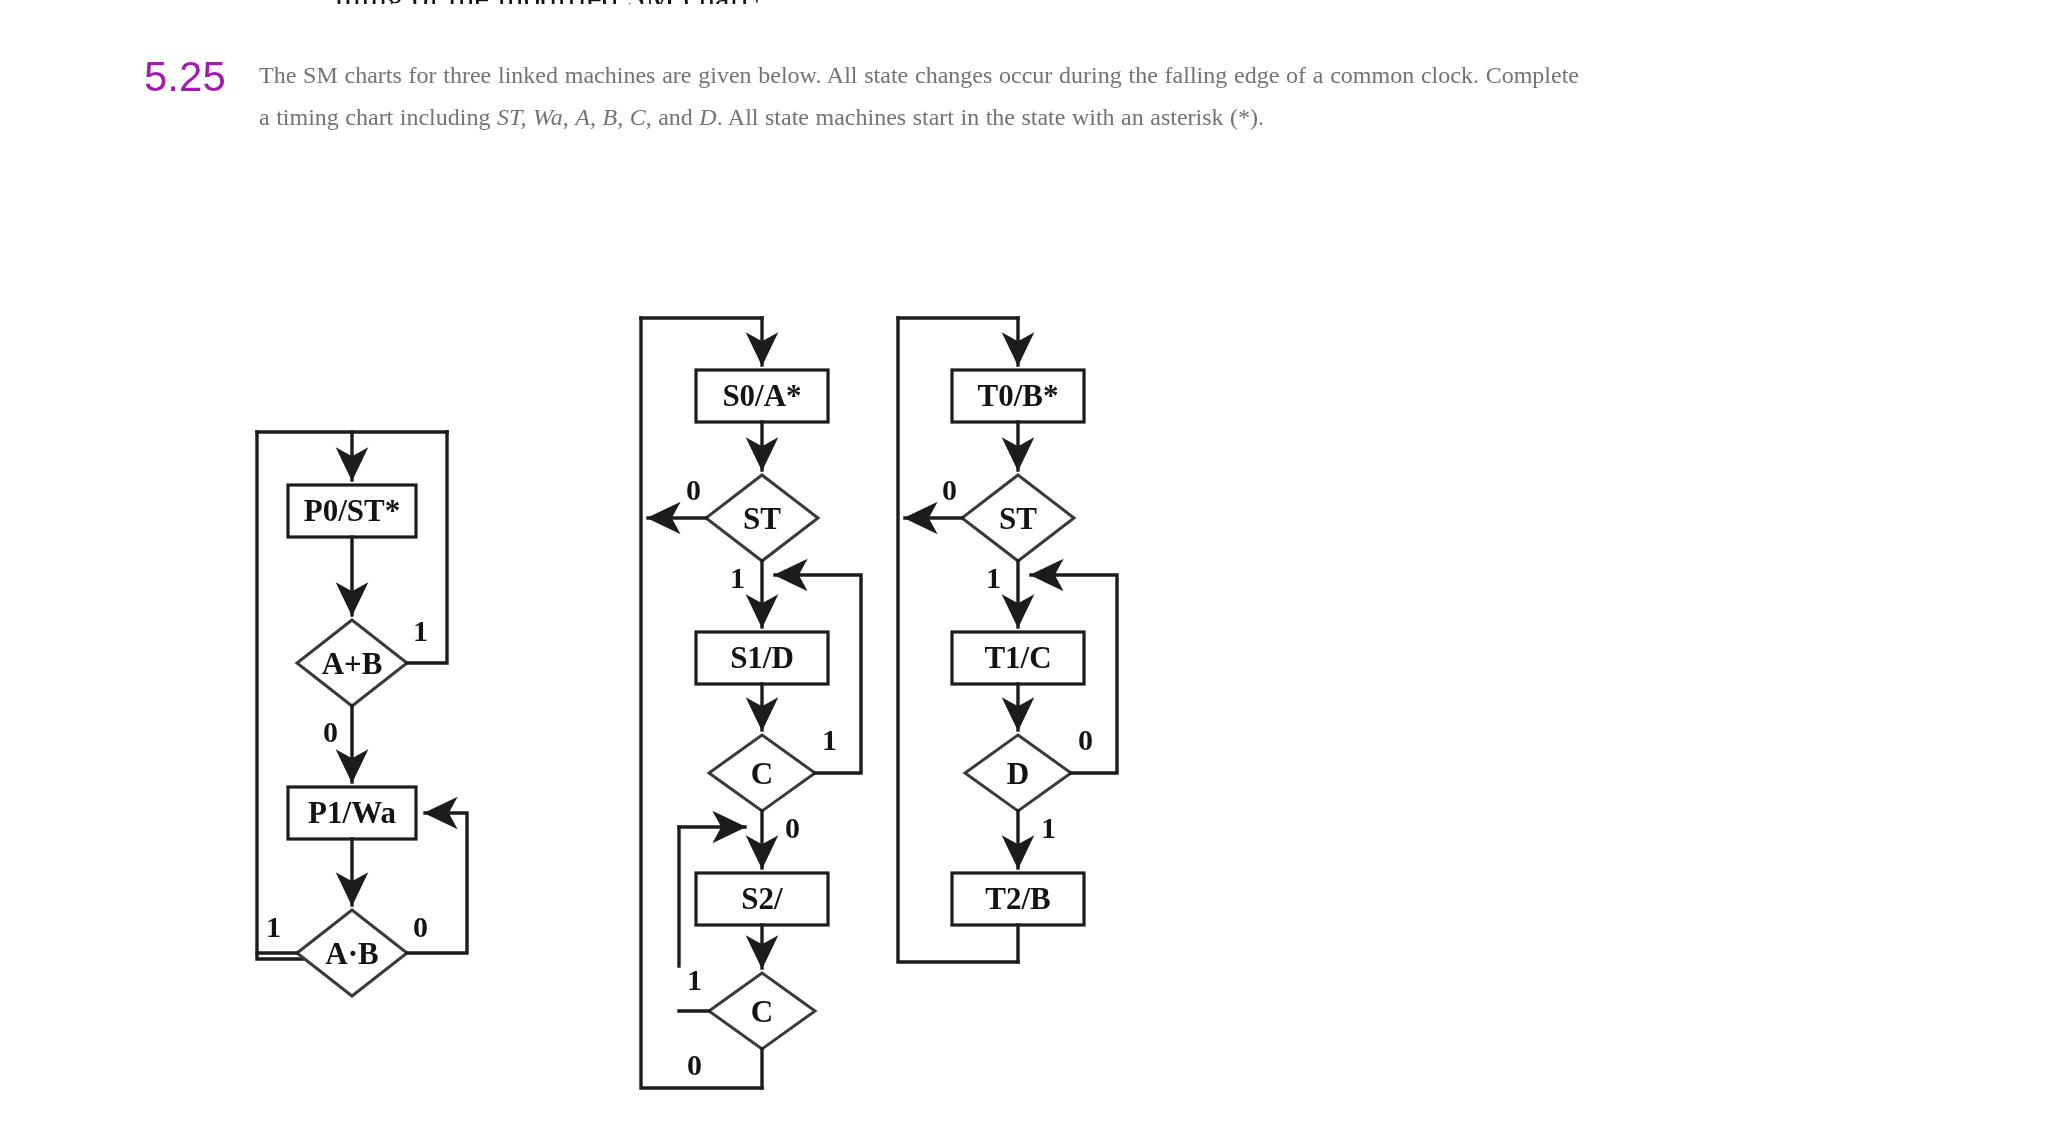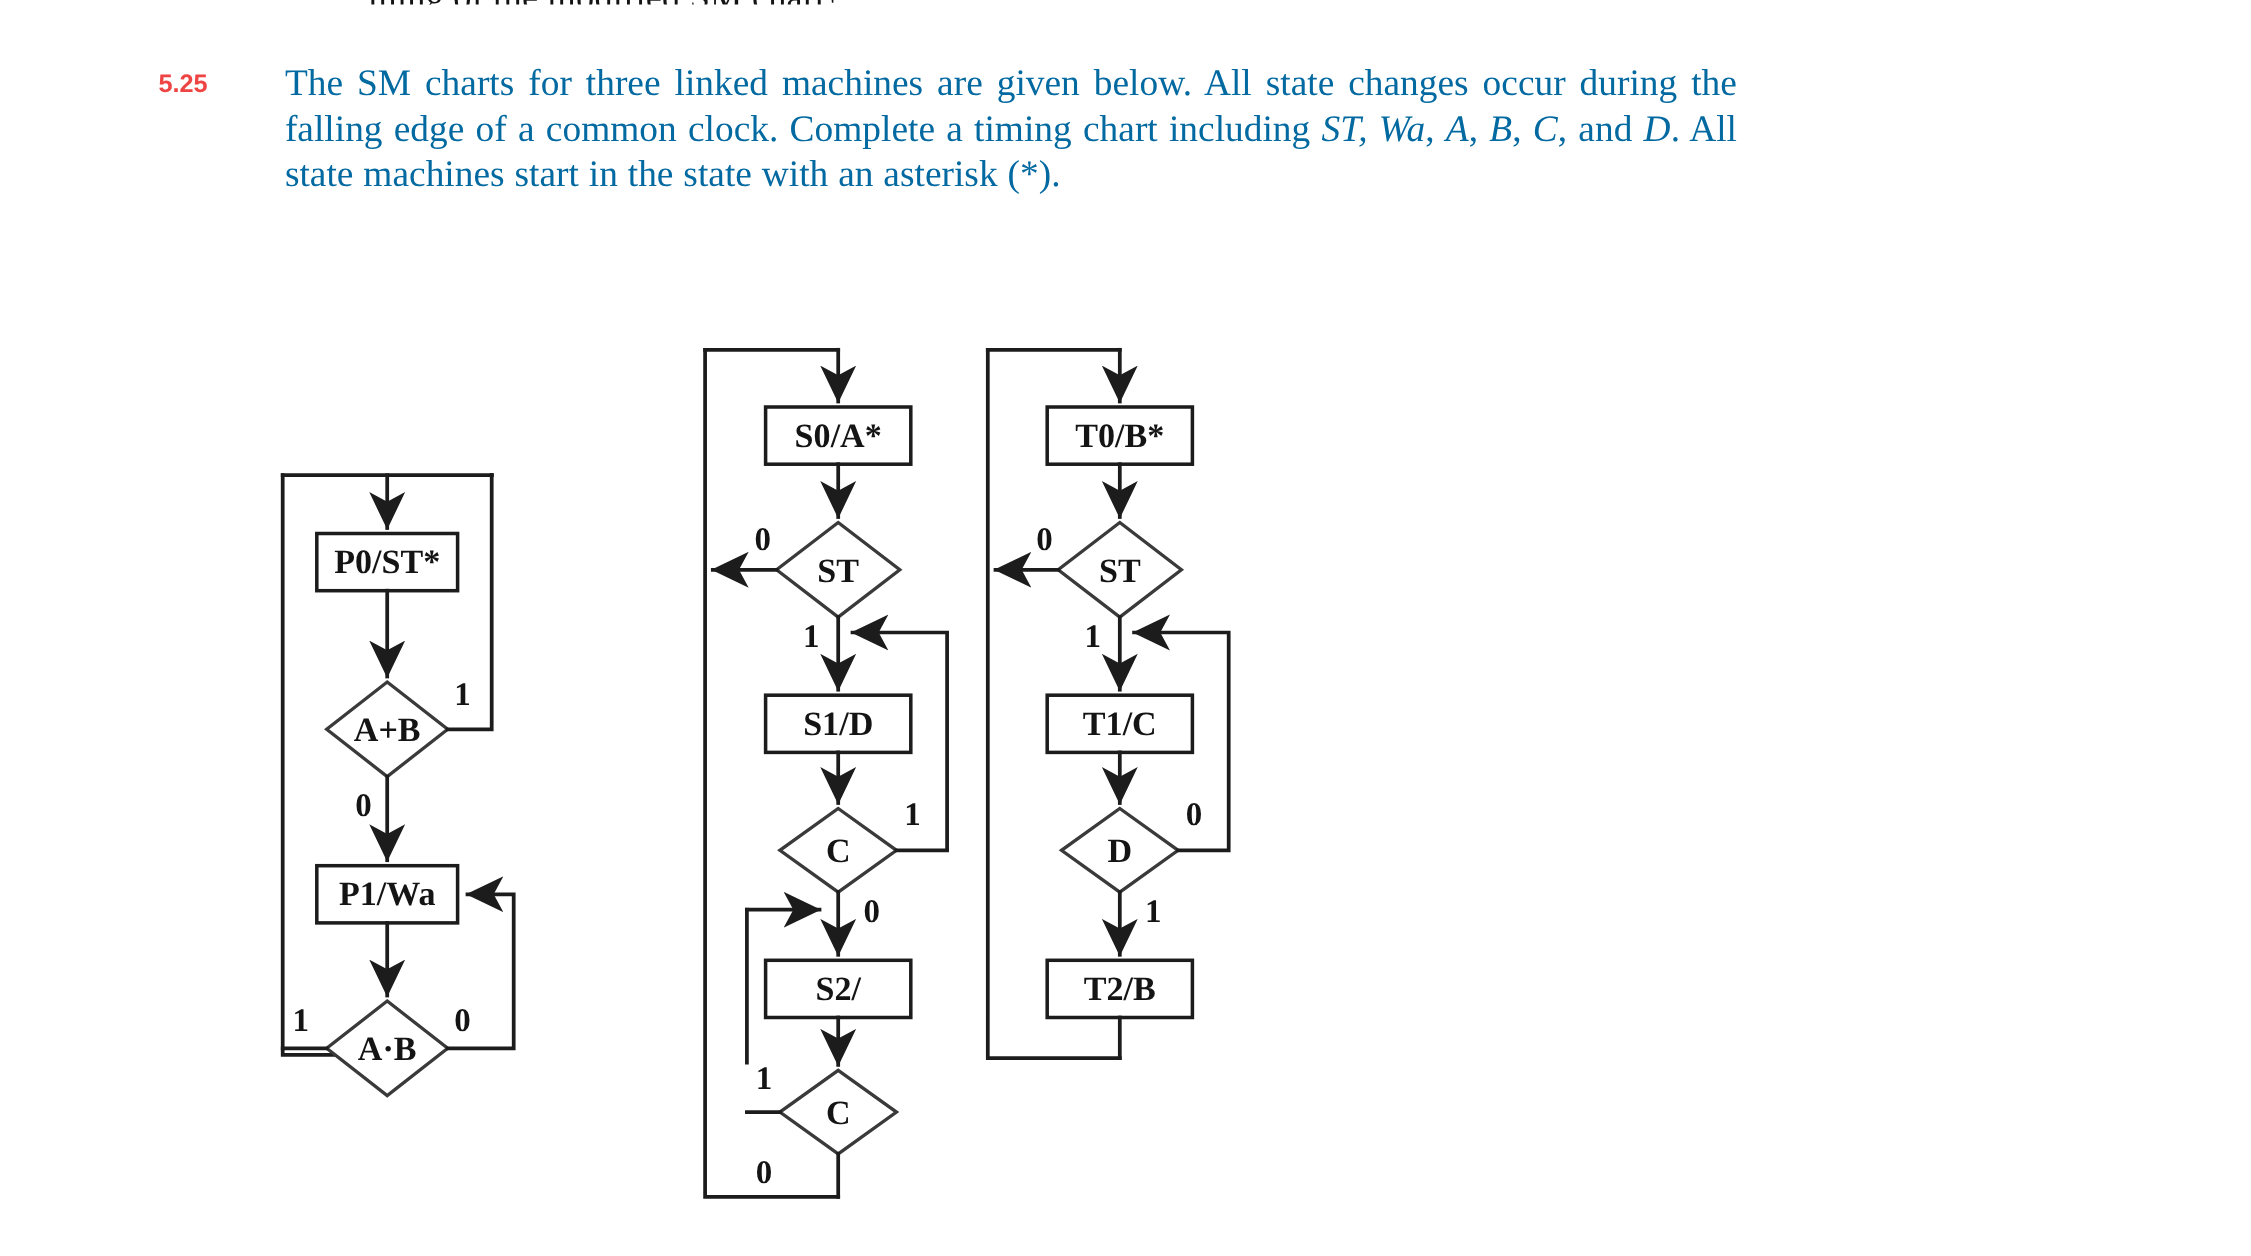--- a/index.html
+++ b/index.html
@@ -36,35 +36,35 @@
     position: absolute;
     left: 144px;
     top: 56px;
     width: 1340px;
   }
   #problem-number {
     position: absolute;
     left: 0px;
     top: 0px;
     font-family: "Liberation Sans", sans-serif;
-    font-weight: bold;
-    font-size: 23px;
+    font-weight: normal;
+    font-size: 42px;
     line-height: 41px;
-    color: #ef4444;
+    color: #a21caf;
   }
   #problem-text {
     position: absolute;
     left: 115px;
     top: -1px;
     width: 1320px;
-    font-size: 34px;
+    font-size: 24px;
     line-height: 41.5px;
     text-align: justify;
     text-justify: inter-word;
-    color: #0369a1;
+    color: #737373;
     word-spacing: 0.5px;
     font-family: Liberation Serif, serif;
   }
   #problem-text .it { font-style: italic; }
 
   
   #charts {
     position: absolute;
     left: 0;
     top: 0;

